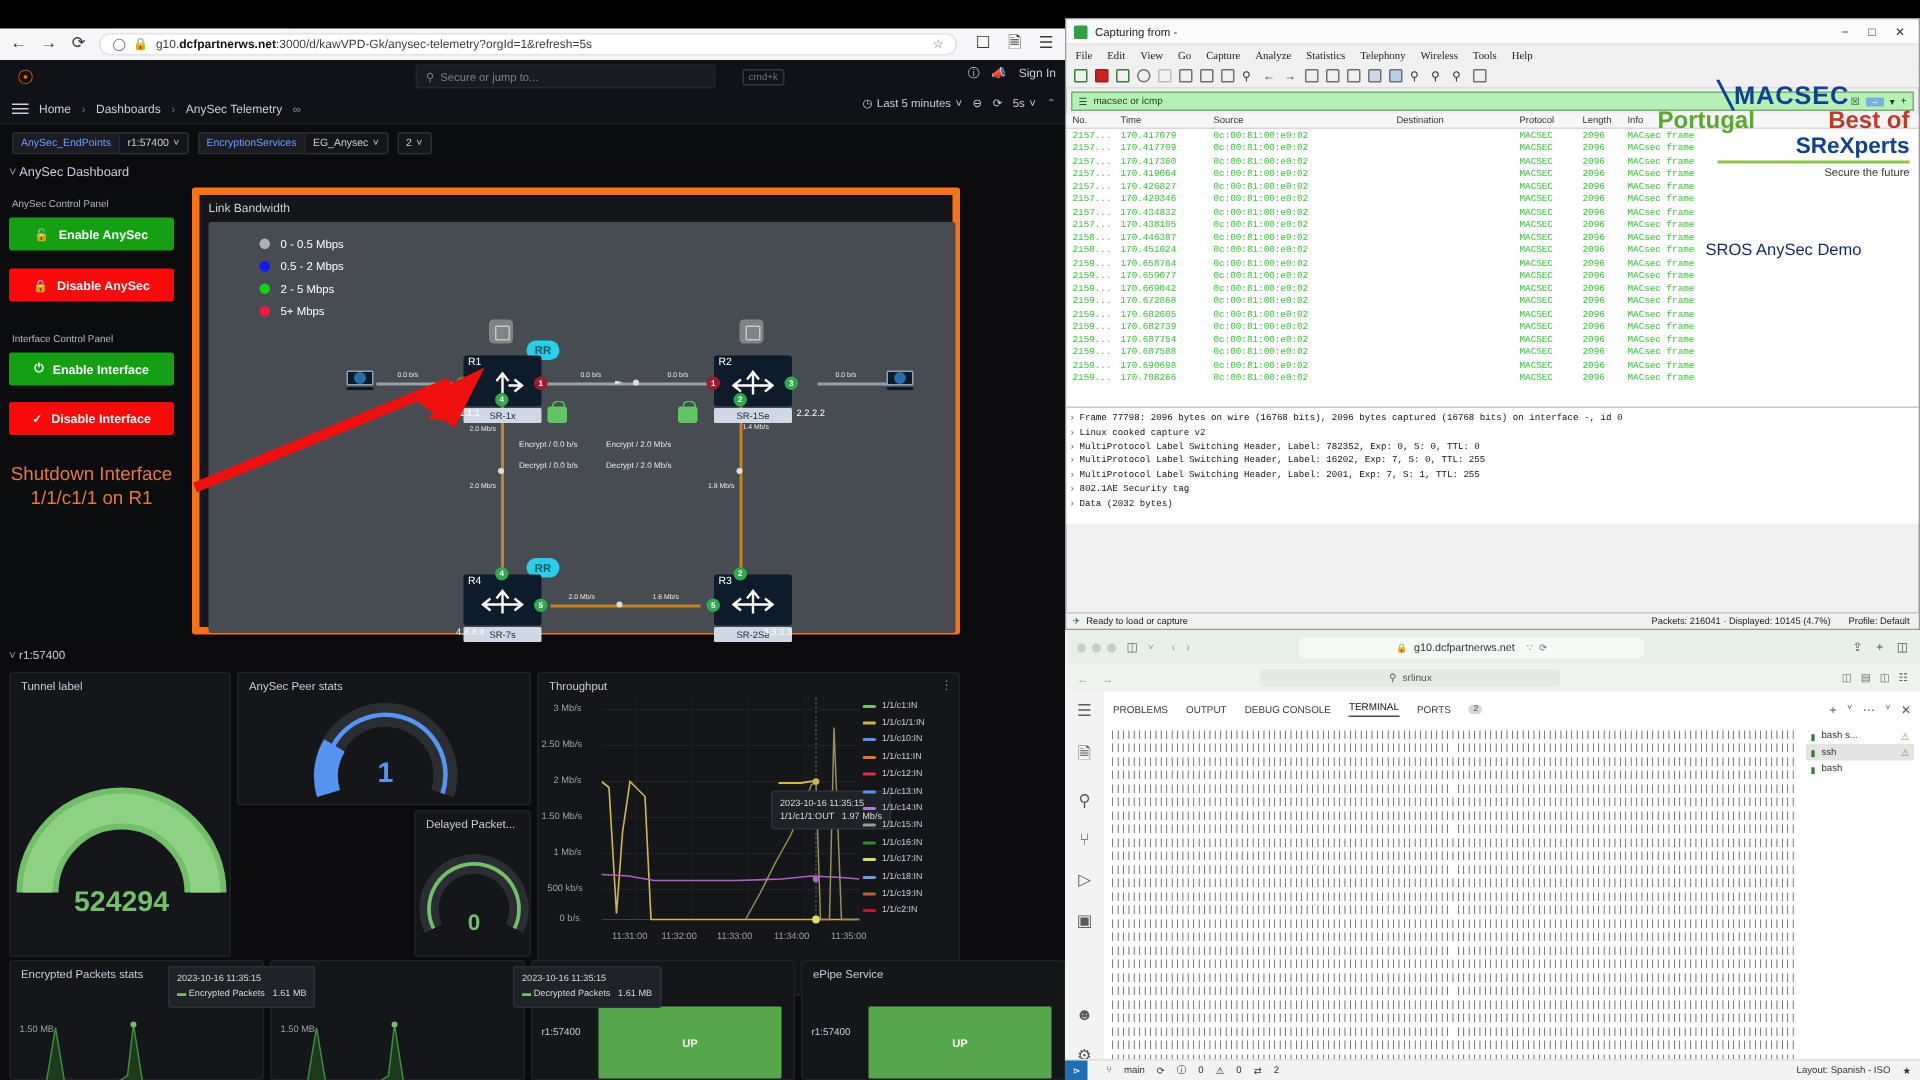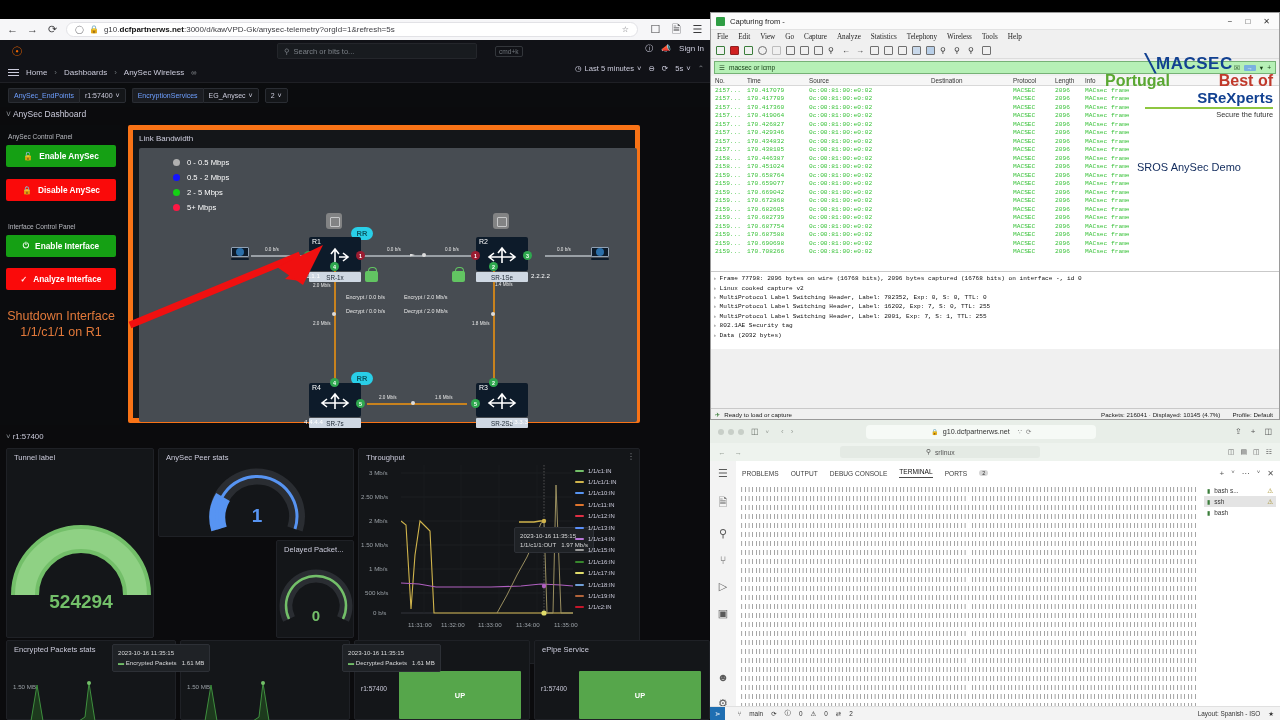--- a/index.html
+++ b/index.html
@@ -216,42 +216,42 @@
       <span class="navbtn">🗎</span>
       <span class="navbtn">☰</span>
     </div>
   </div>
 
   <div id="gf-top">
     <div id="gf-logo">☉</div>
   </div>
   <div id="gf-search">
     <span>⚲</span>
-    <span>Search or bits to...</span>
+    <span>Secure or jump to...</span>
   </div>
   <div id="gf-cmdk">
     <span>cmd+k</span>
   </div>
   <div id="gf-topright">
     <span>ⓘ</span>
     <span>📣</span>
     <span>Sign In</span>
   </div>
 
   <div id="gf-bread">
     <span class="burger">
         <i></i>
         <i></i>
         <i></i>
       </span>
     <span>Home</span>
     <span class="bc-sep">›</span>
     <span>Dashboards</span>
     <span class="bc-sep">›</span>
-    <span>AnySec Wireless</span>
+    <span>AnySec Telemetry</span>
     <span style="font-size:7.5px;color:#8e9297">∞</span>
   </div>
   <div id="gf-timerange">
     <div class="tr-box">
       <span>◷</span>
       <span>Last 5 minutes</span>
       <span>˅</span>
     </div>
     <span>⊖</span>
     <span>⟳</span>
@@ -299,21 +299,21 @@
       <span class="gi">🔒</span>
       <span>Disable AnySec</span>
     </div>
     <div class="ctrl-h" style="margin-top:22px">Interface Control Panel</div>
     <div class="cbtn green">
       <span class="gi">⏻</span>
       <span>Enable Interface</span>
     </div>
     <div class="cbtn red" style="margin-top:11px">
       <span class="gi">✓</span>
-      <span>Analyze Interface</span>
+      <span>Disable Interface</span>
     </div>
     <div id="shutdown-msg">
       <div>Shutdown Interface</div>
       <div>1/1/c1/1 on R1</div>
     </div>
   </div>
 
   <div id="topo">
     <div id="topo-title">Link Bandwidth</div>
     <div id="topo-canvas">

